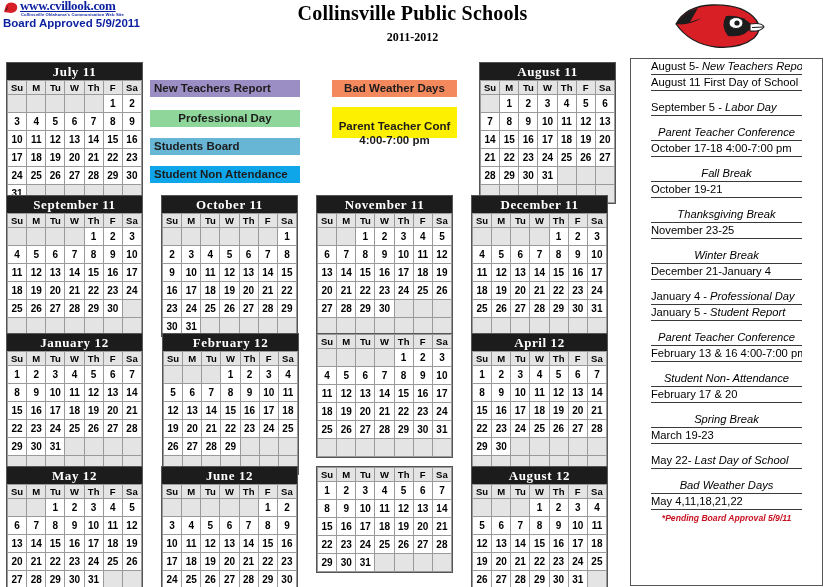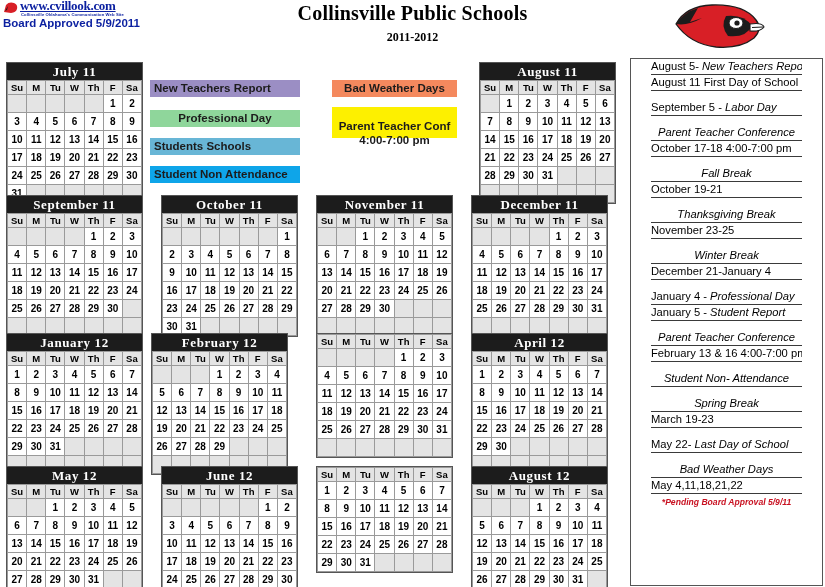--- a/index.html
+++ b/index.html
@@ -166,21 +166,21 @@
     <ellipse cx="68" cy="21" rx="7" ry="5.5" fill="#ffffff" stroke="#1c1c1c" stroke-width="1"></ellipse>
     <ellipse cx="69" cy="21" rx="2.6" ry="2.6" fill="#1c1c1c"></ellipse>
     <path d="M82 22 Q94 20 96 25 Q92 30 82 29 Z" fill="#ffffff" stroke="#1c1c1c" stroke-width="1.1"></path>
     <path d="M84 25.5 L95 25" stroke="#1c1c1c" stroke-width="1"></path>
   </svg>
 </div>
 
 <div id="legend">
   <div class="legend-item lg-purple" style="left:0px;top:18px;width:150px;">New Teachers Report</div>
   <div class="legend-item lg-green" style="left:0px;top:48px;width:150px;">Professional Day</div>
-  <div class="legend-item lg-blue" style="left:0px;top:76px;width:150px;">Students Schools</div>
+  <div class="legend-item lg-blue" style="left:0px;top:76px;width:150px;">Students Board</div>
   <div class="legend-item lg-red" style="left:0px;top:104px;width:150px;">Student Non Attendance</div>
   <div class="legend-item lg-orange" style="left:182px;top:18px;width:125px;">Bad Weather Days</div>
   <div class="legend-item lg-yellow" style="left:182px;top:45px;width:125px;height:31px;padding-top:12px;">
     <div>Parent Teacher Conf</div>
     <div>4:00-7:00 pm</div>
   </div>
 </div>
 
 <div id="months-layer">
     <div class="month" style="left: 6px; top: 62px;">
@@ -680,21 +680,21 @@
             <td class="empty">&nbsp;</td>
             <td class="empty">&nbsp;</td>
             <td class="empty">&nbsp;</td>
             <td class="empty">&nbsp;</td>
             <td class="empty">&nbsp;</td>
             <td class="empty">&nbsp;</td>
           </tr>
         </tbody>
       </table>
     </div>
-    <div class="month" style="left: 151px; top: 333px;">
+    <div class="month" style="left: 162px; top: 333px;">
       <div class="month-title">February 12</div>
       <table class="cal">
         <thead>
           <tr>
             <th>Su</th>
             <th>M</th>
             <th>Tu</th>
             <th>W</th>
             <th>Th</th>
             <th>F</th>
@@ -1174,20 +1174,21 @@
       <div class="ev-row italic center">Winter Break</div>
       <div class="ev-row">December 21-January 4</div>
       <div class="ev-row ev-gap nb"></div>
       <div class="ev-row ev-mix"><span>January 4 - </span><span class="it">Professional Day</span></div>
       <div class="ev-row ev-mix"><span>January 5 - </span><span class="it">Student Report</span></div>
       <div class="ev-row ev-gap nb"></div>
       <div class="ev-row italic center">Parent Teacher Conference</div>
       <div class="ev-row">February 13 &amp; 16    4:00-7:00 pm</div>
       <div class="ev-row ev-gap nb"></div>
       <div class="ev-row italic center">Student Non- Attendance</div>
+      <div class="ev-row">February 17 &amp; 20</div>
       <div class="ev-row ev-gap nb"></div>
       <div class="ev-row italic center">Spring Break</div>
       <div class="ev-row">March 19-23</div>
       <div class="ev-row ev-gap nb"></div>
       <div class="ev-row ev-mix"><span>May 22-</span><span class="it">  Last Day of School</span></div>
       <div class="ev-row ev-gap nb"></div>
       <div class="ev-row italic center">Bad Weather Days</div>
       <div class="ev-row">May 4,11,18,21,22</div>
     </div>
   <div id="pending">*Pending Board Approval 5/9/11</div>

